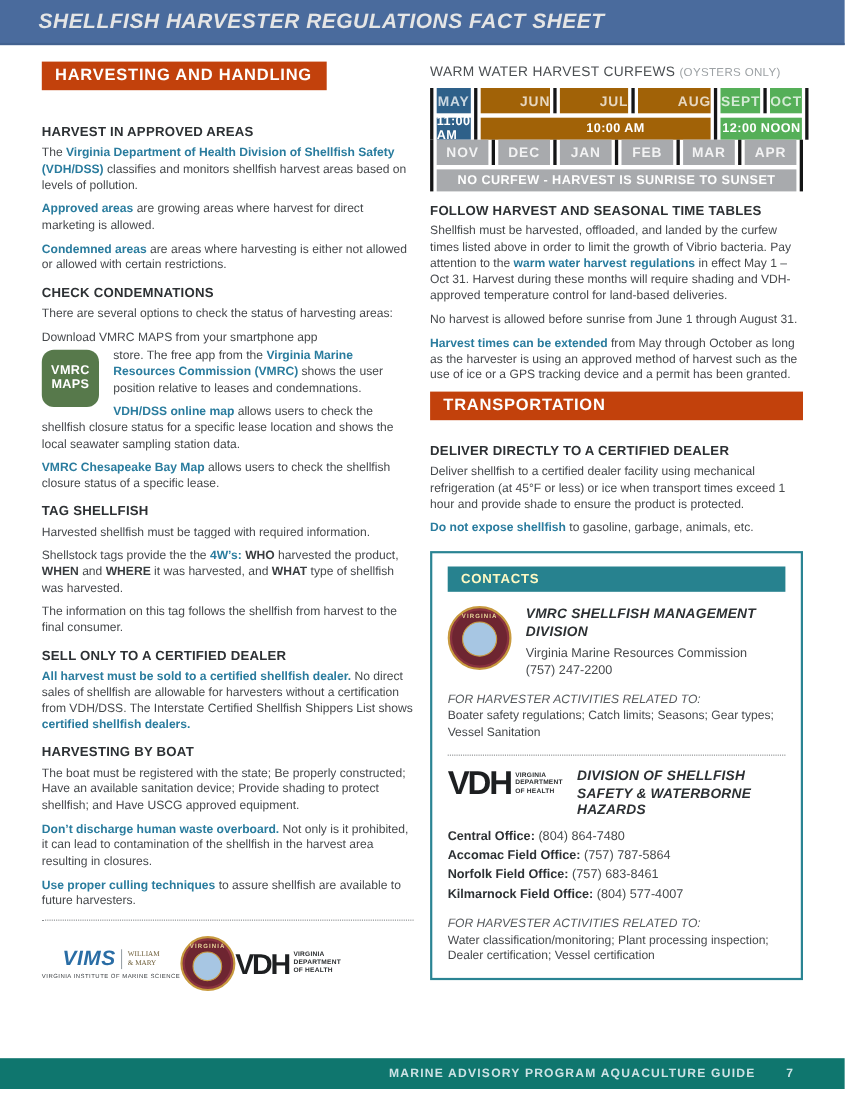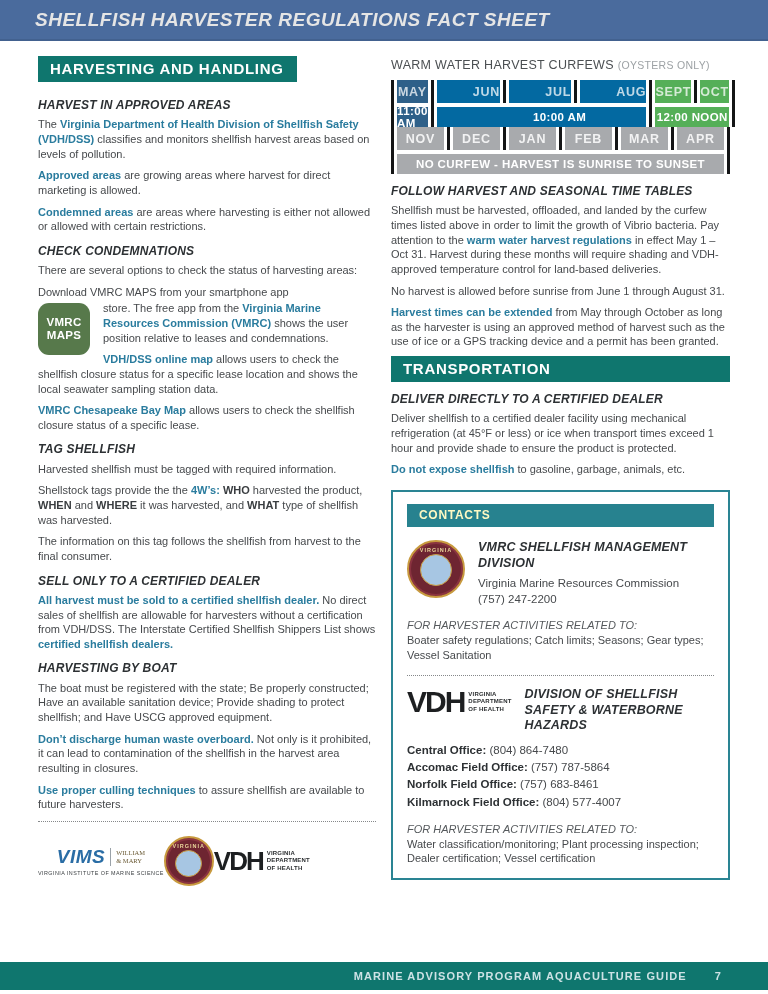--- a/index.html
+++ b/index.html
@@ -18,27 +18,27 @@
   .banner-title {
     color: #e5e5e5; font-style: italic; font-weight: 700; font-size: 19px;
     letter-spacing: .5px;
   }
   
   .content { display: flex; gap: 15px; padding: 15px 38px 0 38px; }
   .col-left  { width: 338px; flex: none; }
   .col-right { flex: 1; min-width: 0; }
   
   .sec-bar {
-    display: inline-block; background: #0f766e; color: #fff; font-weight: 700;
-    font-size: 15px; letter-spacing: .7px; padding: 4px 13px 5px 12px; margin-bottom: 6px;
+    display: inline-block; background: #c2410c; color: #fff; font-weight: 700;
+    font-size: 15px; letter-spacing: .7px; padding: 4px 13px 5px 12px; margin-bottom: 21px;
   }
   .sec-bar.wide { display: block; width: 100%; margin-top: 4px; }
   
   .sub-h {
-    font-style: italic; font-weight: 700; font-size: 12px; color: #2d3134;
+    font-weight: 700; font-size: 12px; color: #2d3134;
     letter-spacing: .2px; margin: 10px 0 5px 0; line-height: 1.2;
   }
   .para { font-size: 11px; line-height: 1.33; color: #46494c; margin: 0 0 7px 0; }
   .para.mb2 { margin-bottom: 2px; }
   .r-p { }
   .r-t { color: #2A7C9E; font-weight: 700; }
   .r-b { color: #393d40; font-weight: 700; }
   
   .app-icon {
     float: left; width: 52px; height: 52px; border-radius: 11px; background: #57794B;
@@ -82,21 +82,21 @@
   .curfew-sub { font-size: 10.5px; color: #9DA2A5; letter-spacing: .3px; }
   .cf-grid { display: grid; grid-template-rows: 23px 4px 20px; }
   .cf-bar { background: #141516; width: 3px; }
   .cf-cell {
     display: flex; align-items: center; justify-content: center;
     margin: 0 3px; font-weight: 700;
   }
   .cf-month { font-size: 12.5px; letter-spacing: .8px; color: rgba(255,255,255,.75); }
   .cf-time  { font-size: 11.5px; color: #ffffff; letter-spacing: .4px; }
   .c-blue  { background: #2E6089; }
-  .c-red   { background: #0369a1; padding-left: 36px; }
+  .c-red   { background: #a16207; padding-left: 36px; }
   .c-green { background: #55AF58; }
   .c-gray  { background: #A8AAAD; }
   .c-gray.cf-month { color: rgba(255,255,255,.85); }
   
   .contacts { border: 2px solid #2A8493; margin-top: 13px; padding: 12px 14px 12px 14px; }
   .contacts-bar {
     background: #27828F; color: #fef9c3; font-weight: 700; font-size: 12px;
     letter-spacing: .7px; padding: 4px 12px 5px 12px; margin-bottom: 13px;
   }
   .contact-row { display: flex; gap: 13px; align-items: flex-start; }

